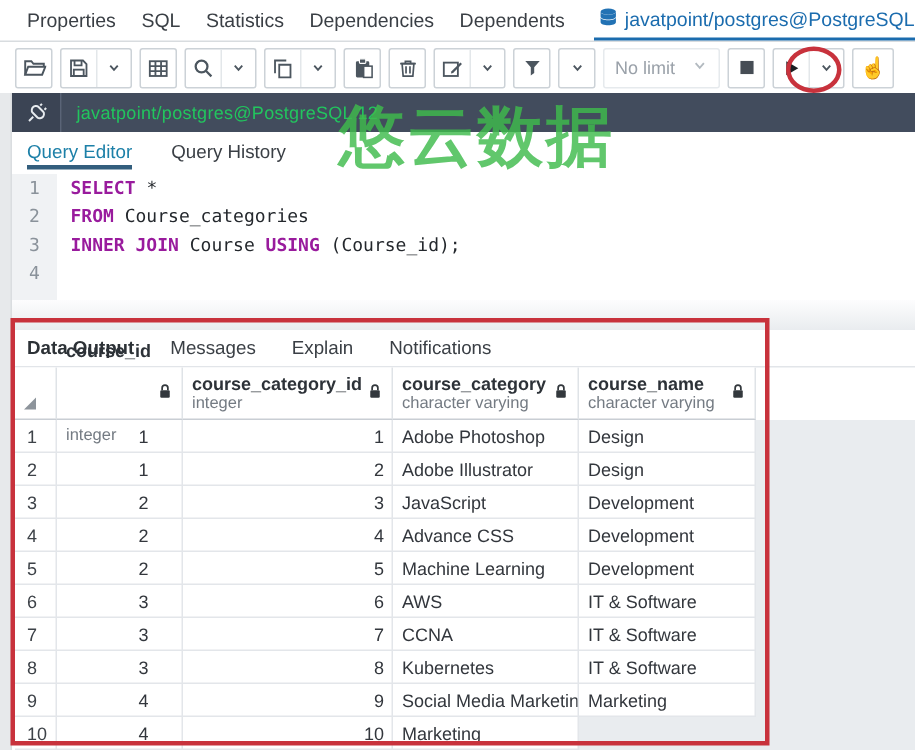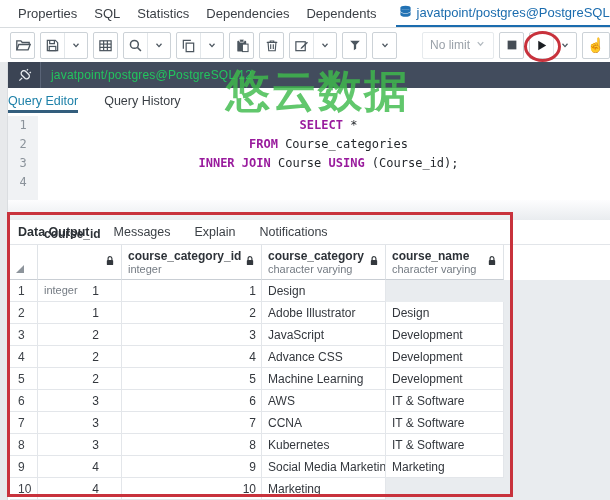--- a/index.html
+++ b/index.html
@@ -10,40 +10,40 @@
   .tabbar { height:28px; display:flex; align-items:stretch; border-bottom:1px solid #d8dcdf; padding-left:18px; background:#fff; }
   .menutab { font-size:13px; color:#3a3f45; margin-right:17px; display:flex; align-items:center; cursor:default; white-space:nowrap; }
   .active-tab { display:flex; align-items:center; gap:5px; color:#1b6cae; font-size:13px; border-bottom:2px solid #1b6cae; padding:0 3px; margin-left:2px; white-space:nowrap; }
 
   
   .toolbar { height:34px; display:flex; align-items:center; padding-left:10px; gap:5px; background:#fff; }
   .tgroup { display:flex; border:1px solid #ccd2d7; border-radius:2px; height:27px; background:#fff; align-items:stretch; }
   .tbtn { min-width:23px; padding:0 2px; display:flex; align-items:center; justify-content:center; color:#4c565f; }
   .tbtn + .tbtn { border-left:1px solid #e3e7ea; }
   .tbtn svg { display:block; }
-  .limit-box { width:78px; height:27px; border:1px solid #e6eaed; border-radius:2px; display:flex; align-items:center; justify-content:space-between; padding:0 7px; color:#9aa1a9; font-size:12px;margin-left:20px; }
+  .limit-box { width:78px; height:27px; border:1px solid #e6eaed; border-radius:2px; display:flex; align-items:center; justify-content:space-between; padding:0 7px; color:#9aa1a9; font-size:12px; }
   .limit-box svg { color:#b3bac0; }
   .hand-btn { width:26px; }
 
   
   .leftstrip { position:absolute; left:0; top:62px; width:8px; height:438px; background:#e7e9eb; border-right:1px solid #dadde0; }
   .connbar { height:26px; margin-left:8px; background:#424c5d; color:#22c55e; display:flex; align-items:center; font-size:12px; }
   .connicon { width:33px; align-self:stretch; display:flex; align-items:center; justify-content:center; background:#3b4454; border-right:1px solid #5a6477; color:#e7ebef; }
   .connlabel { padding-left:10px; letter-spacing:.2px; }
 
   
-  .subtabs { height:25px; margin-left:8px; display:flex; align-items:flex-end; gap:26px; background:#fff; }
+  .subtabs { height:25px; margin-left:8px; display:flex; align-items:flex-end; padding-left:10px; gap:26px; background:#fff; }
   .subtab { font-size:12.5px; color:#3a3f45; padding-bottom:5px; }
   .subtab.active { color:#1d80a8; border-bottom:3px solid #335e7d; padding-bottom:2px; }
 
   
   .editor { margin-left:8px; height:87px; display:flex; background:#fff; font-family:"DejaVu Sans Mono","Liberation Mono",monospace; font-size:12px; line-height:19px; padding-top:3px; }
   .gutter { width:30px; background:#f0f2f4; color:#8a929a; text-align:center; }
   .gutter div { height:19px; }
-  .codes { padding-left:9px; color:#24282d; flex:1;text-align:center; }
+  .codes { padding-left:9px; color:#24282d; flex:1; }
   .codes div { height:19px; white-space:pre; }
   .kw { color:#991b9d; font-weight:bold; }
 
   .splitter { margin-left:8px; height:20px; background:linear-gradient(#fdfdfe,#e9ecef); }
 
   
   .output { margin-left:8px; height:336px; background:#fff; }
   .out-tabs { height:24px; display:flex; align-items:center; padding-left:10px; gap:24px; font-size:12.5px; background:#fff; }
   .out-tab { color:#3a3f45; }
   .out-tab.active { font-weight:bold; color:#2c3136; }
@@ -354,20 +354,21 @@
               <path d="M3.7 5.4V3.6a2.3 2.3 0 0 1 4.6 0v1.8" fill="none" stroke="#33383d" stroke-width="1.4"></path>
               <rect x="2.2" y="5.4" width="7.6" height="6" rx="1" fill="#33383d"></rect>
             </svg></span>
         </div>
       </div>
     <div class="tbody">
         <div class="row">
           <div class="cell">1</div>
           <div class="cell">1</div>
           <div class="cell">1</div>
+          <div class="cell">Adobe Photoshop</div>
           <div class="cell">Design</div>
         </div>
         <div class="row">
           <div class="cell">2</div>
           <div class="cell">1</div>
           <div class="cell">2</div>
           <div class="cell">Adobe Illustrator</div>
           <div class="cell">Design</div>
         </div>
         <div class="row">

